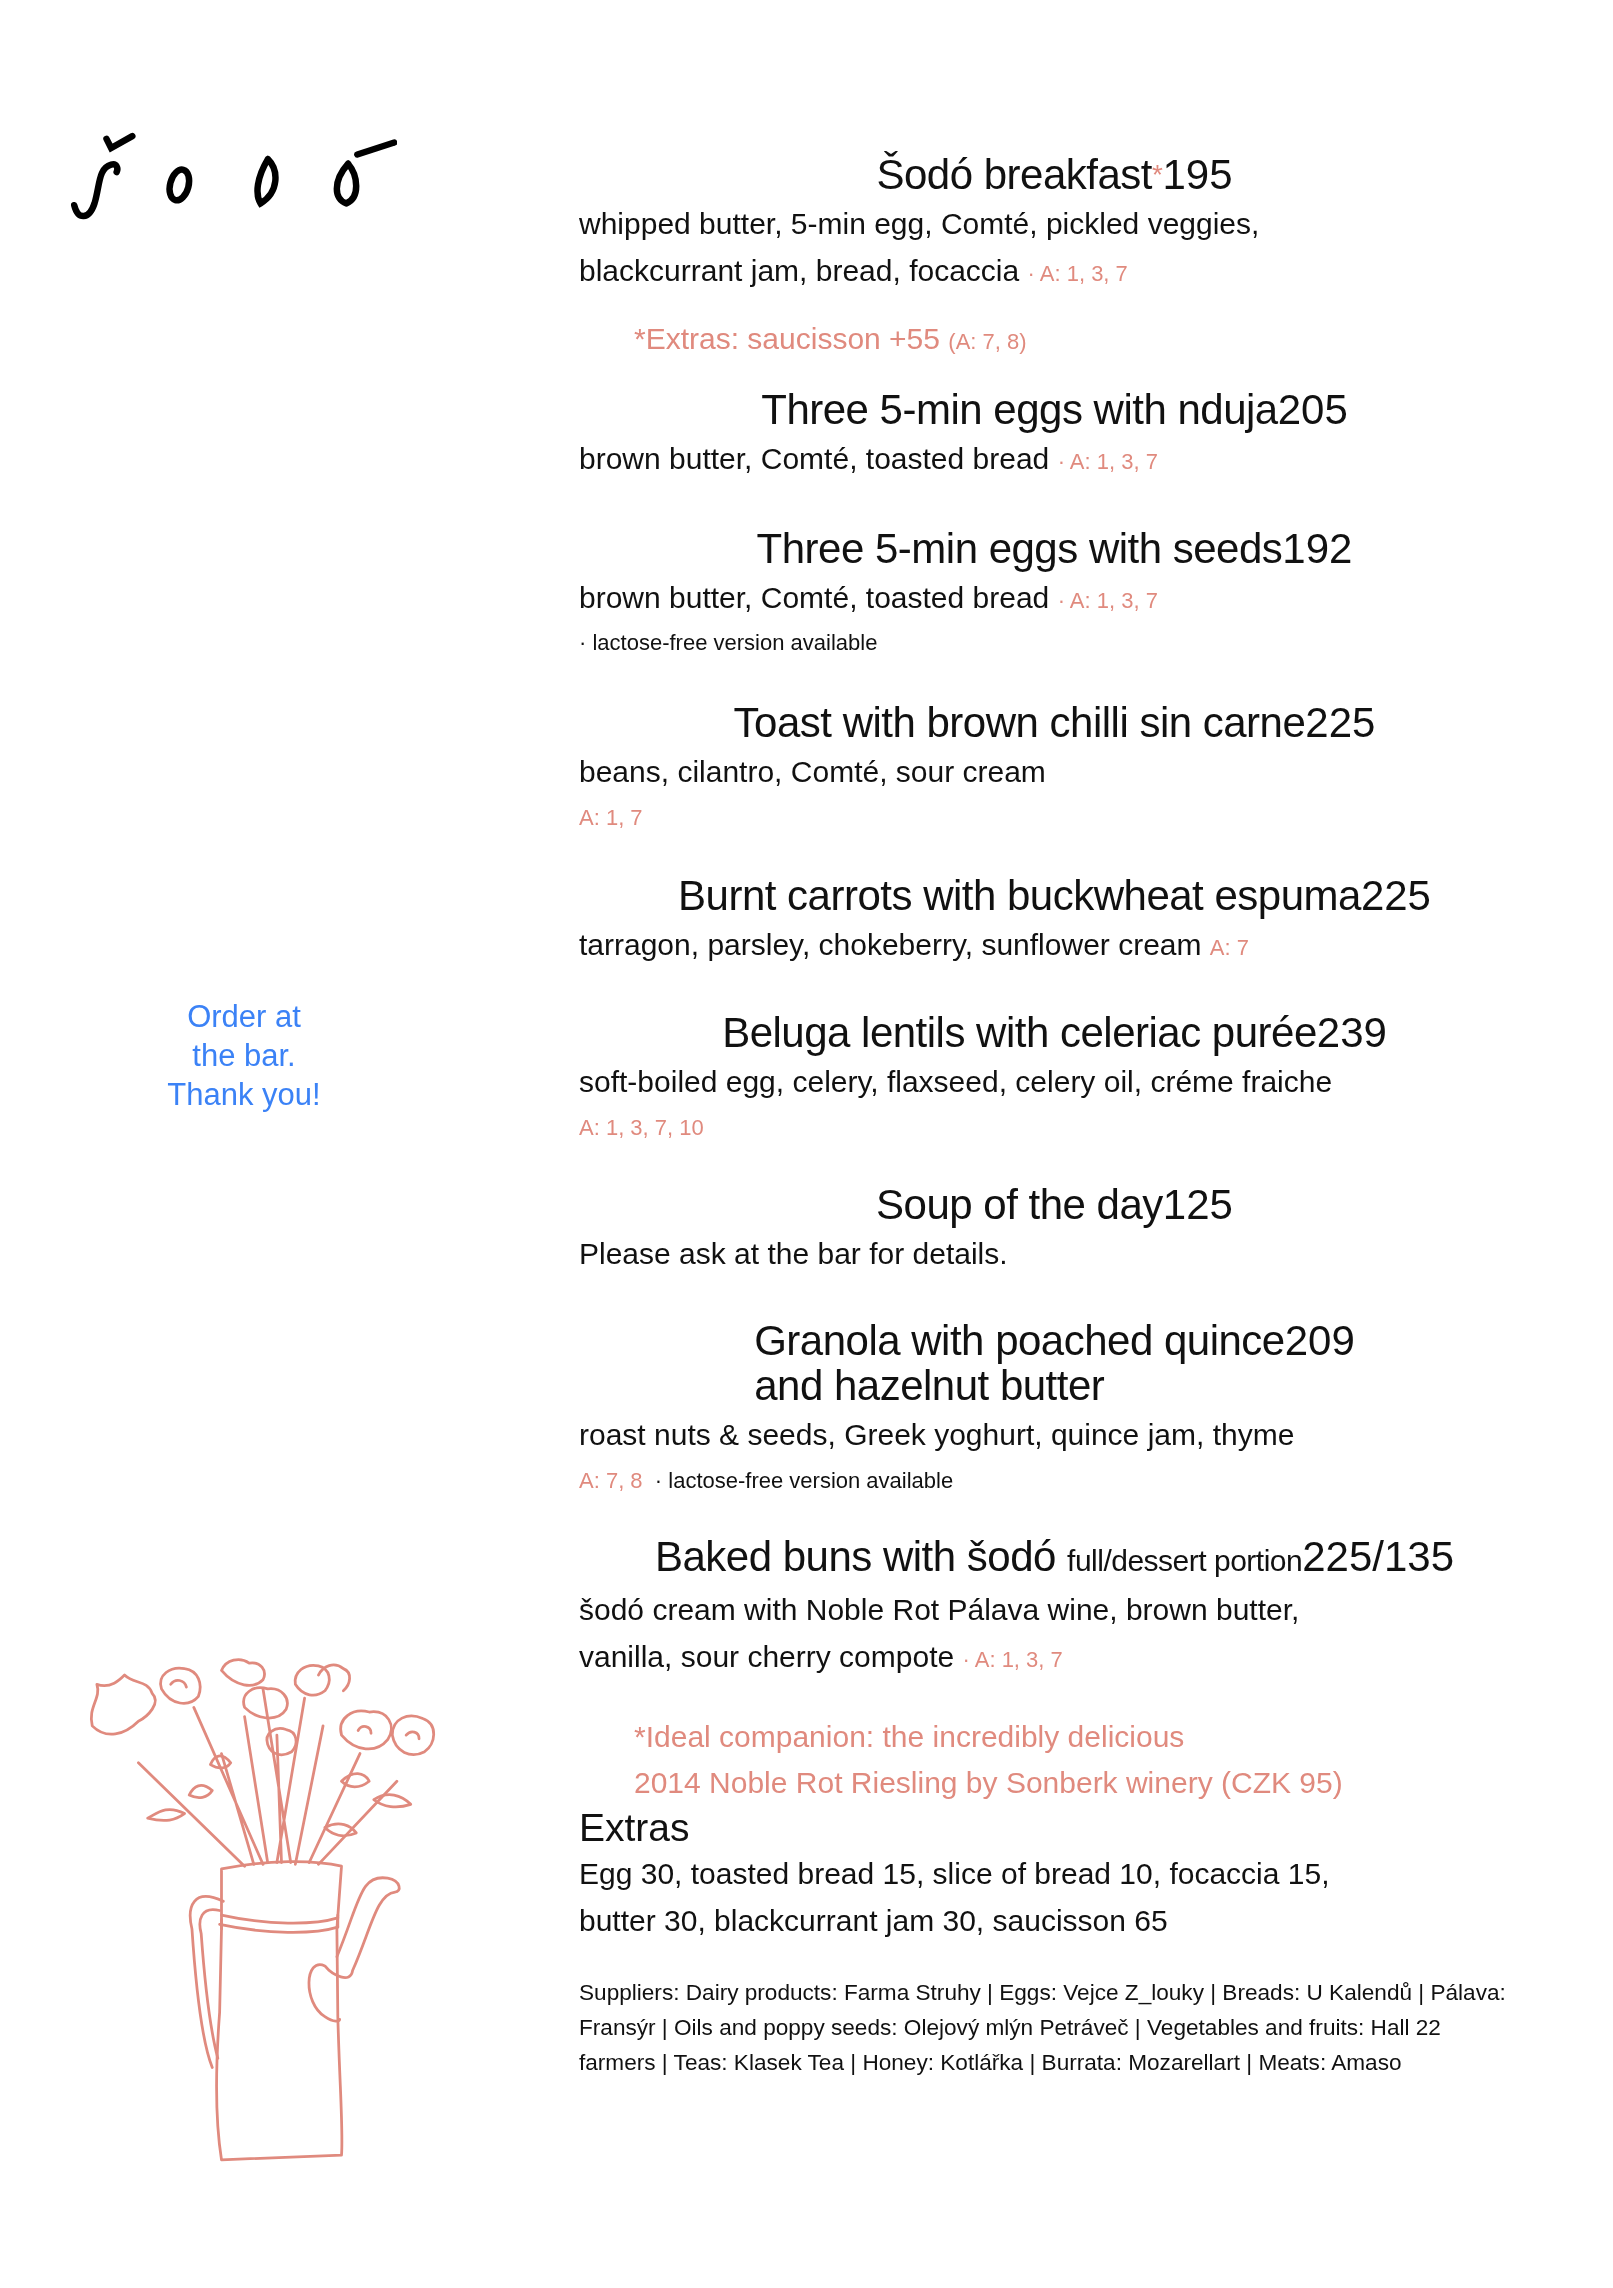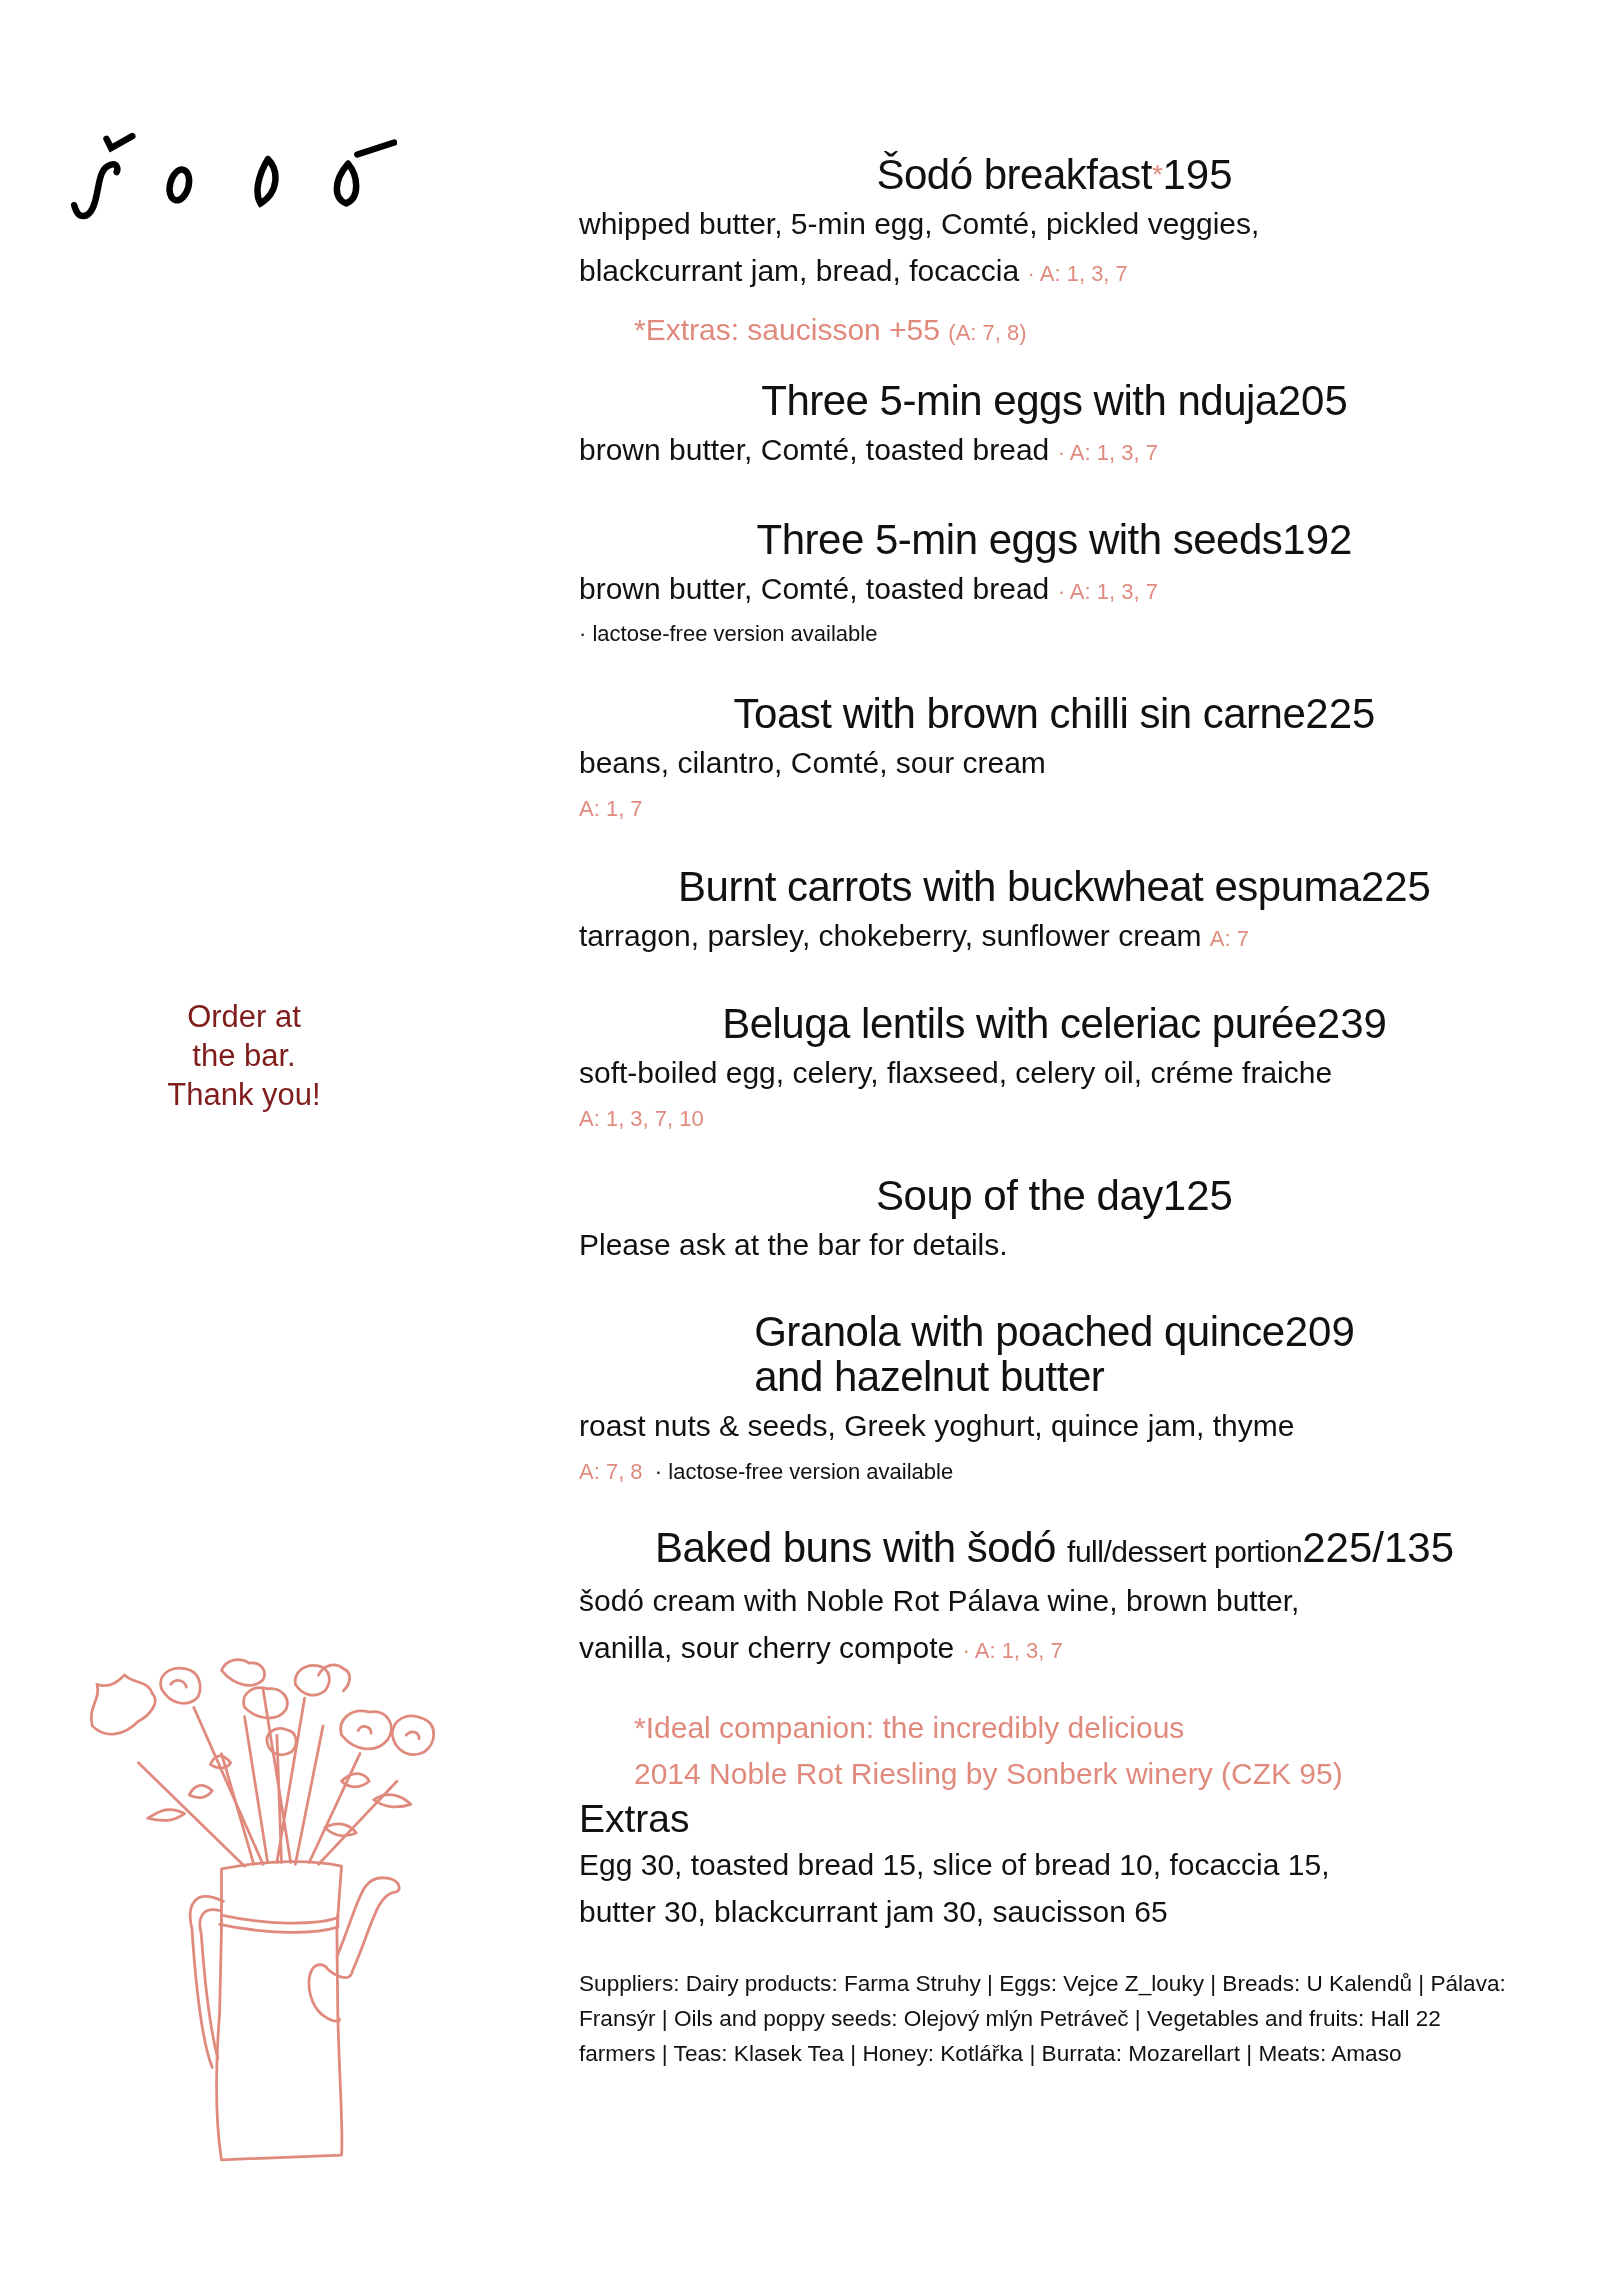--- a/index.html
+++ b/index.html
@@ -1,20 +1,20 @@
 <!DOCTYPE html>
 <html style="font-size:14.8px"><head>
 <meta charset="utf-8">
 <style>
   html, body { margin: 0; padding: 0; background: #ffffff; }
   body { width: 1613px; height: 2289px; position: relative; overflow: hidden;
          font-family: "Liberation Sans", "DejaVu Sans", sans-serif; color: #111; }
   .logo { position: absolute; left: 65px; top: 111px; width: 332px; height: 111px; }
   .side-note { position: absolute; left: 138px; top: 997px; width: 212px; text-align: center;
-               font-size: 31px; line-height: 39px; color: #7f1d1d; }
+               font-size: 31px; line-height: 39px; color: #3b82f6; }
   .flowers { position: absolute; left: 83px; top: 1652px; width: 397px; height: 517px; }
   .menu { position: absolute; left: 579px; top: 150px; width: 951px; }
   .item { position: relative; }
   .item-head { display: flex; justify-content: center; align-items: baseline; }
   .name { font-size: 42px; line-height: 50px; letter-spacing: -0.5px; }
   .name .star { color: #E08A7E; font-size: 28px; vertical-align: top; }
   .name .portion { font-size: 30px; }
   .price { font-size: 42px; line-height: 50px; text-align: right; white-space: nowrap; }
   .desc { font-size: 30px; line-height: 47px; }
   .allergen { color: #E08A7E; font-size: 22px; }
@@ -82,21 +82,21 @@
 
 <div class="menu">
 
   <div class="item">
     <div class="item-head">
       <div class="name"><span>Šodó breakfast</span><span class="star">*</span></div>
       <div class="price">195</div>
     </div>
     <div class="desc">whipped butter, 5-min egg, Comté, pickled veggies,</div>
     <div class="desc"><span>blackcurrant jam, bread, focaccia</span> <span class="allergen">· A: 1, 3, 7</span></div>
-    <div class="accent-note" style="margin-top:10px;"><span>*Extras: saucisson +55</span> <span class="allergen">(A: 7, 8)</span></div>
+    <div class="accent-note" style="margin-top:19px;"><span>*Extras: saucisson +55</span> <span class="allergen">(A: 7, 8)</span></div>
   </div>
 
   <div class="item" style="margin-top:20px;">
     <div class="item-head">
       <div class="name">Three 5-min eggs with nduja</div>
       <div class="price">205</div>
     </div>
     <div class="desc"><span>brown butter, Comté, toasted bread</span> <span class="allergen">· A: 1, 3, 7</span></div>
   </div>
 

